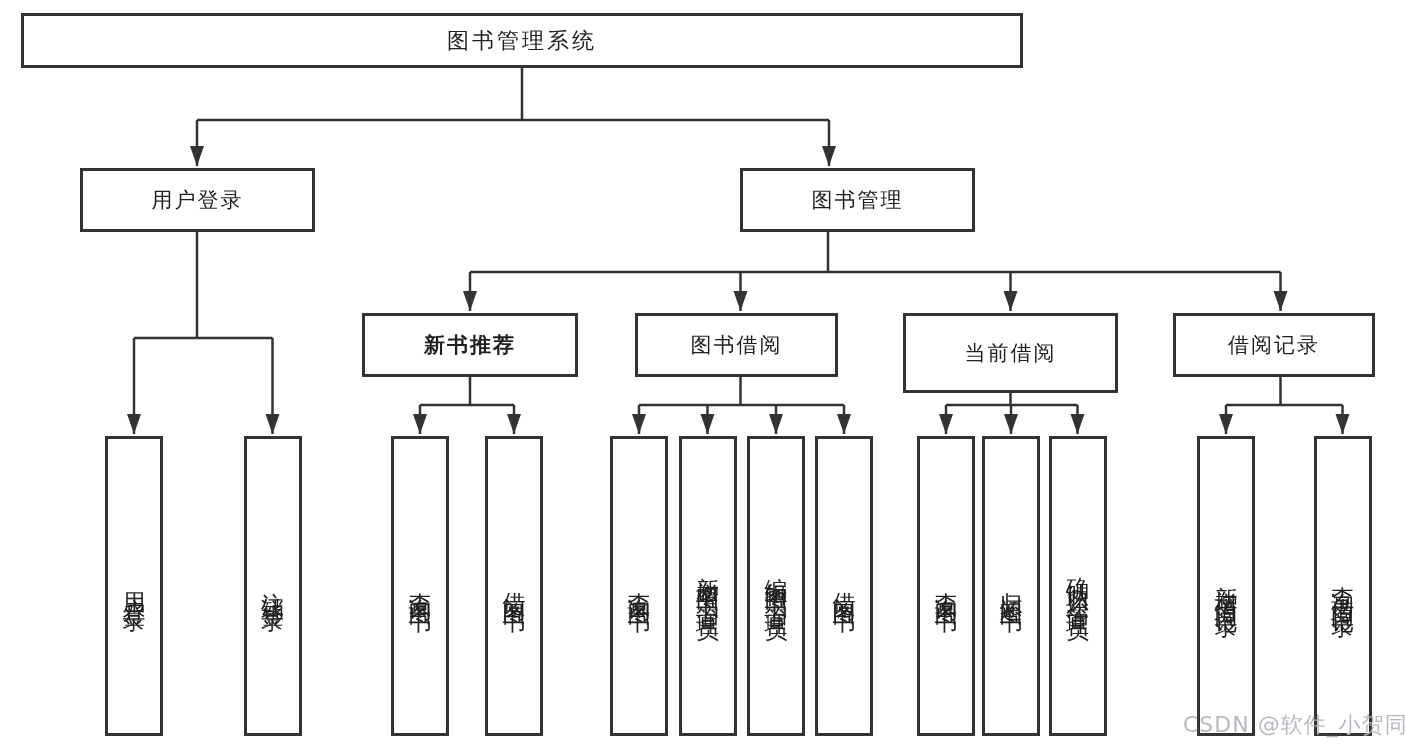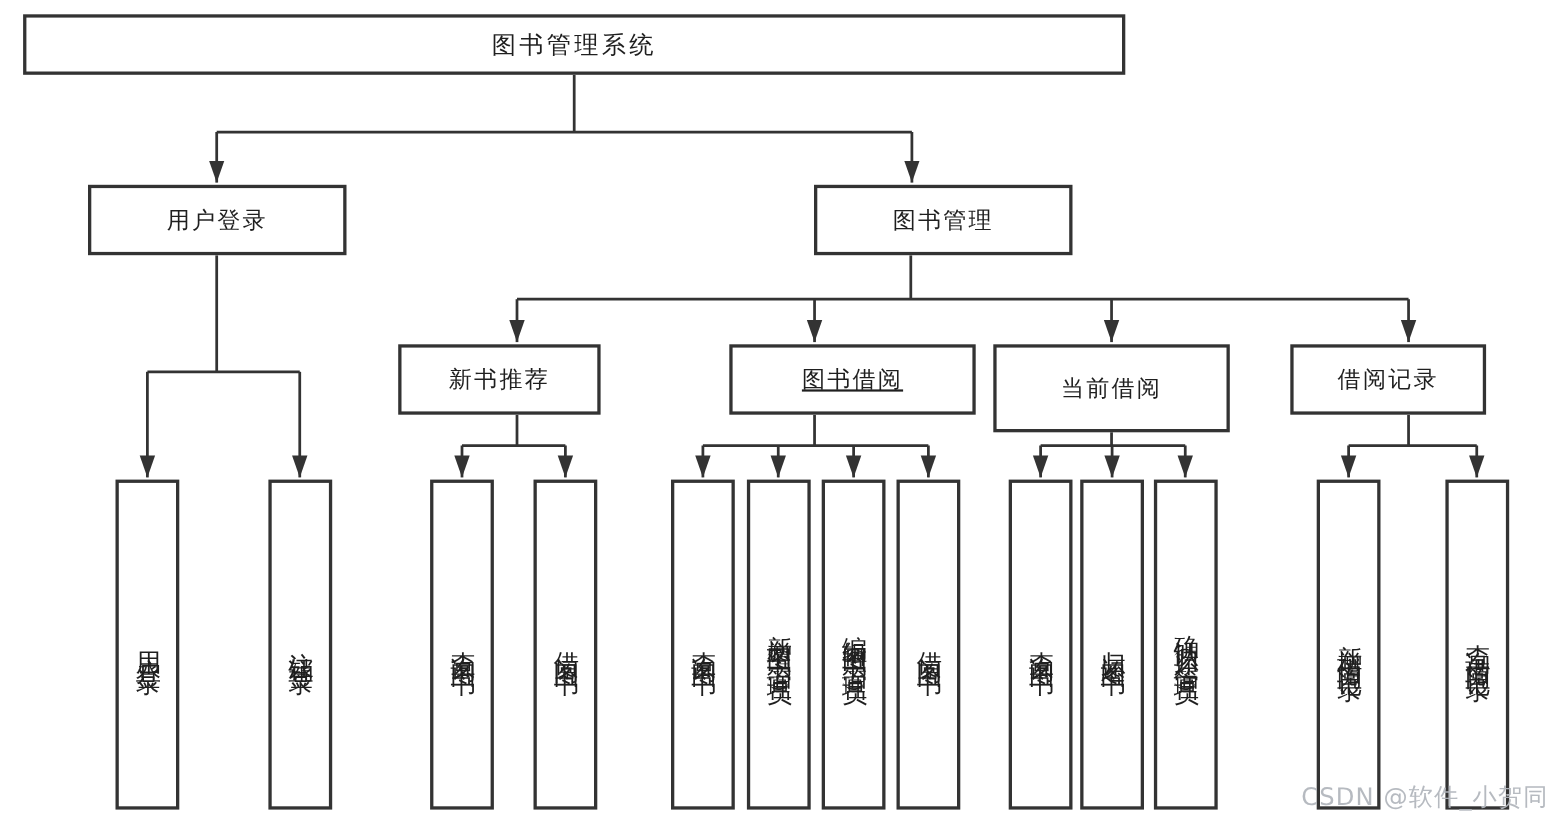--- a/index.html
+++ b/index.html
@@ -114,30 +114,30 @@
     <span>图书管理系统</span>
   </div>
 
   <div class="hbox" style="left:80px; top:168px; width:235px; height:64px;">
     <span>用户登录</span>
   </div>
   <div class="hbox" style="left:710px; top:168px; width:235px; height:64px;margin-left:30px;">
     <span>图书管理</span>
   </div>
 
-  <div class="hbox" style="left:362px; top:313px; width:184px; height:64px;">
+  <div class="hbox" style="left:362px; top:313px; width:216px; height:64px;font-weight:bold;">
     <span>新书推荐</span>
   </div>
-  <div class="hbox" style="left:663px; top:313px; width:224px; height:64px;text-decoration:underline;">
+  <div class="hbox" style="left:635px; top:313px; width:203px; height:64px;">
     <span>图书借阅</span>
   </div>
   <div class="hbox" style="left:903px; top:313px; width:215px; height:80px;">
     <span>当前借阅</span>
   </div>
-  <div class="hbox" style="left:1173px; top:313px; width:178px; height:64px;">
+  <div class="hbox" style="left:1173px; top:313px; width:202px; height:64px;">
     <span>借阅记录</span>
   </div>
 
   <div class="vbox" style="left:105px;">
     <span>用户登录</span>
   </div>
   <div class="vbox" style="left:243.5px;">
     <span>注销登录</span>
   </div>
   <div class="vbox" style="left:391px;">

